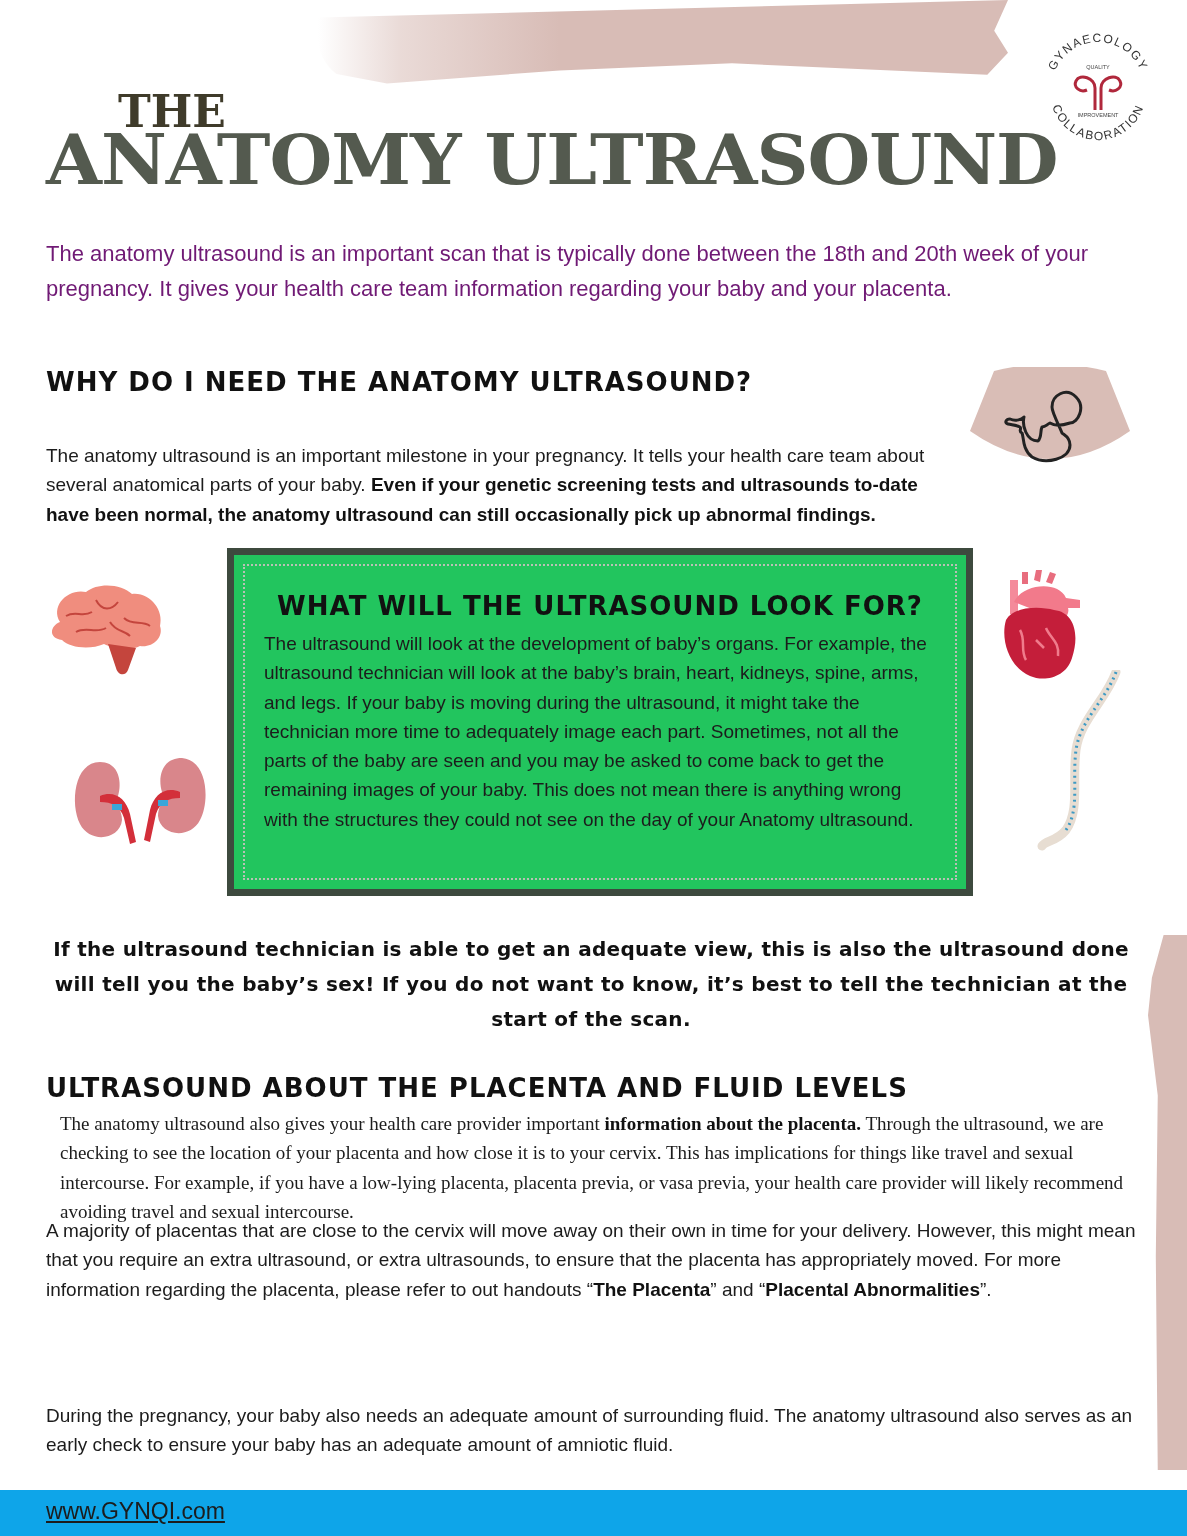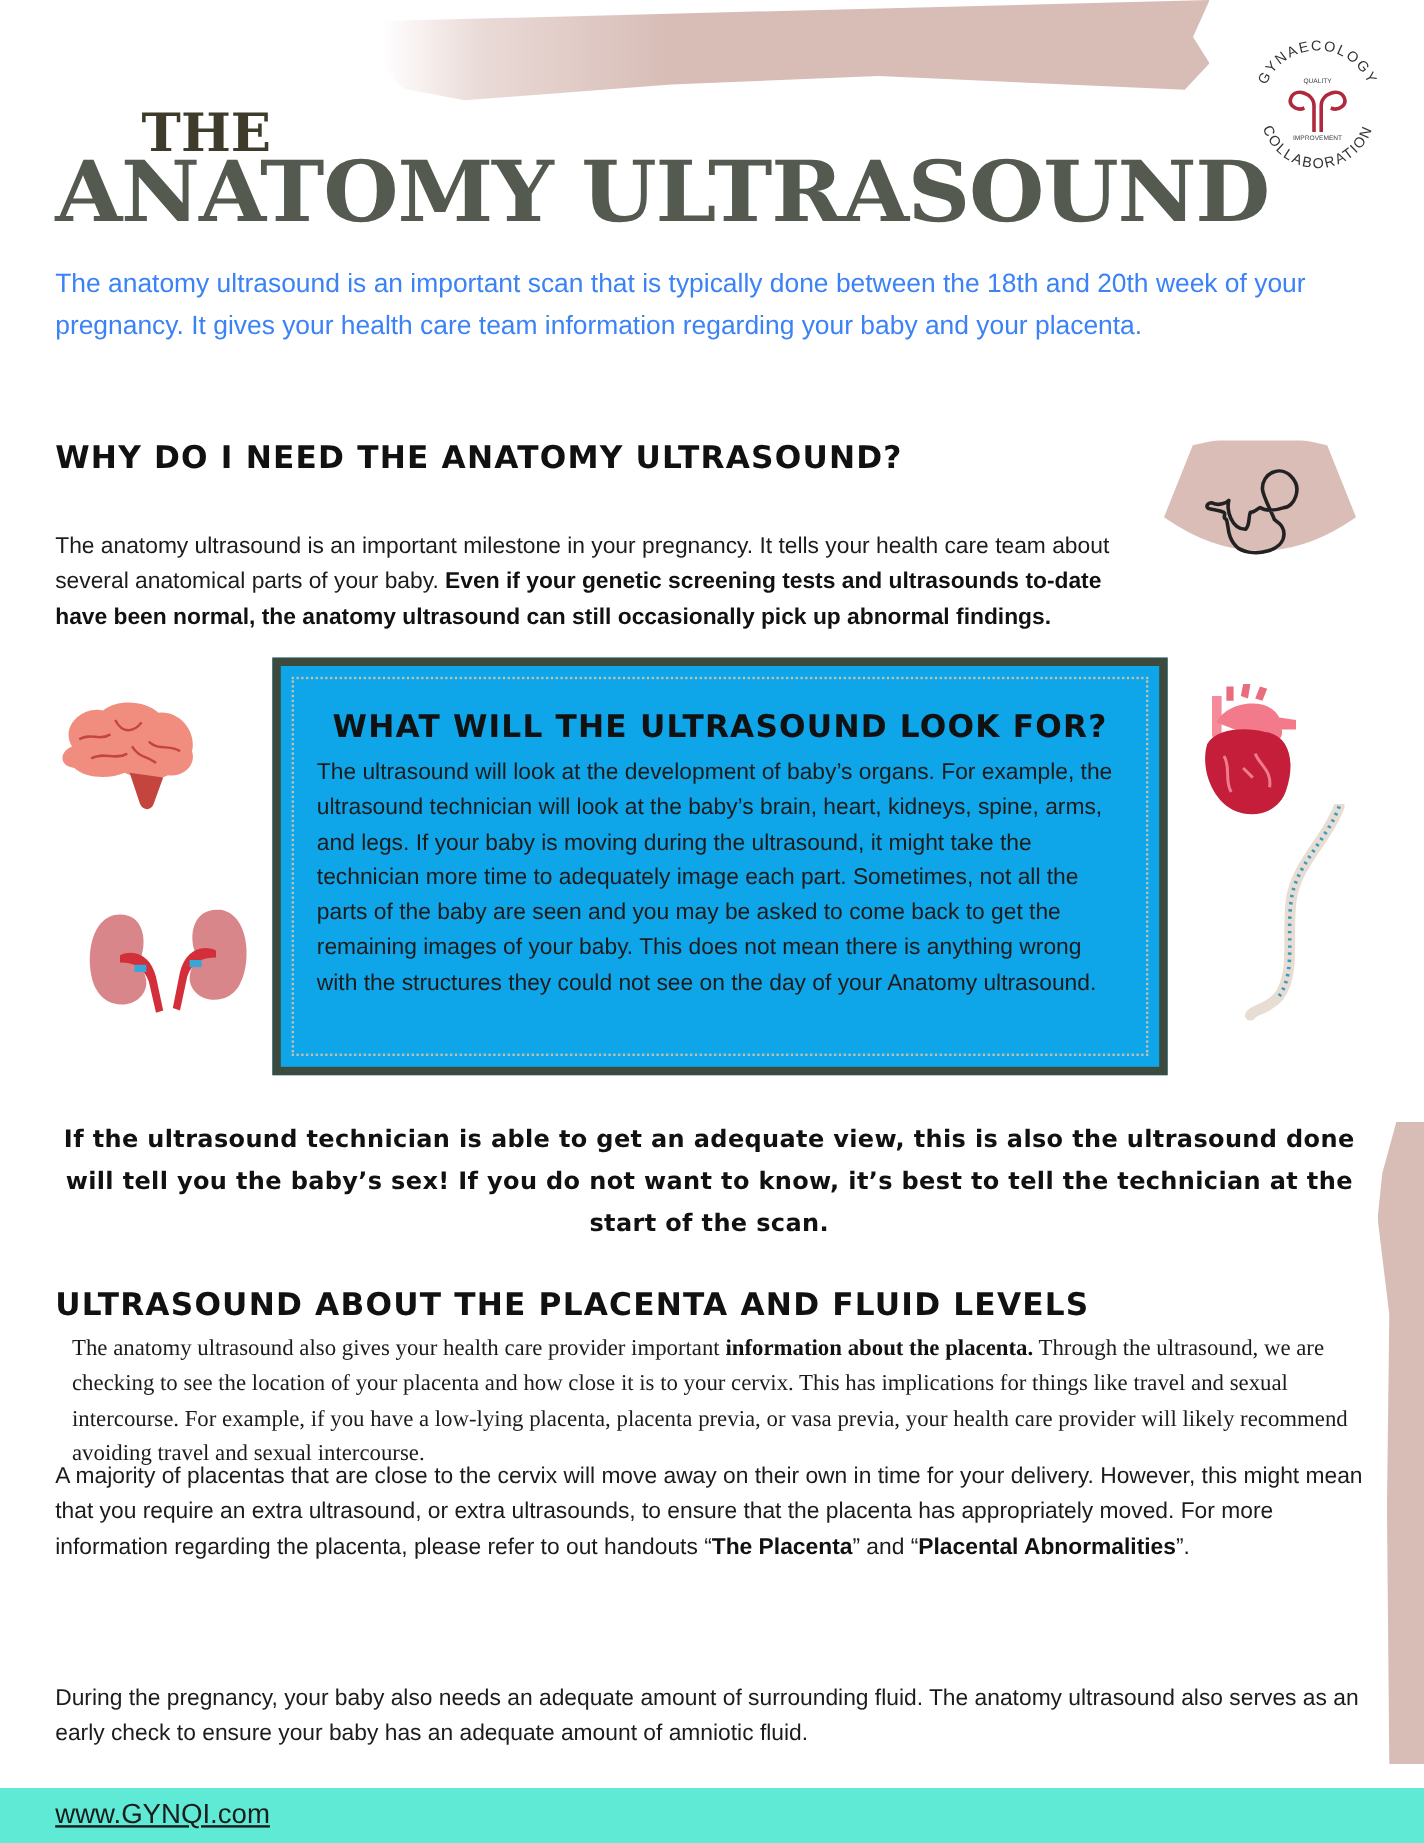--- a/index.html
+++ b/index.html
@@ -26,22 +26,22 @@
   .title-main {
     position: absolute; left: 46px; top: 118px;
     font-family: "DejaVu Serif", serif; font-weight: bold; font-size: 70px;
     color: #545a4f; letter-spacing: -1px; white-space: nowrap;
     transform: scaleX(1.03); transform-origin: left;
   }
 
   .logo { position: absolute; left: 1036px; top: 26px; width: 124px; height: 124px; }
 
   .intro {
-    position: absolute; left: 46px; top: 218px; width: 1090px;
-    font-size: 22px; line-height: 35px; color: #3b82f6;
+    position: absolute; left: 46px; top: 236px; width: 1090px;
+    font-size: 22px; line-height: 35px; color: #701a75;
   }
 
   .h2 {
     position: absolute; font-family: "DejaVu Sans", sans-serif; font-weight: bold;
     font-size: 26px; letter-spacing: 1px; color: #111; white-space: nowrap;
   }
   .h-why { left: 46px; top: 367px; }
   .h-placenta { left: 46px; top: 1073px; }
 
   .body-text {
@@ -50,21 +50,21 @@
   .why-body { left: 46px; top: 393px; width: 900px; margin-top: 48px; }
   .pl-1 { left: 60px; top: 1109px; width: 1100px; font-family: Liberation Serif, serif; }
   .pl-2 { left: 46px; top: 1216px; width: 1100px; }
   .pl-3 { left: 46px; top: 1401px; width: 1100px; }
   b { font-weight: bold; color: #111; }
 
   .ultrasound-icon { position: absolute; left: 966px; top: 367px; width: 168px; height: 100px; }
 
   .box {
     position: absolute; left: 227px; top: 548px; width: 746px; height: 348px;
-    border: 7px solid #3d4a3e; background: #0ea5e9;
+    border: 7px solid #3d4a3e; background: #22c55e;
   }
   .box-inner {
     position: absolute; left: 9px; top: 9px; right: 9px; bottom: 9px;
     border: 2px dotted #b9c1b6;
   }
   .box-title {
     position: absolute; left: 0; right: 0; top: 36px; text-align: center;
     font-family: "DejaVu Sans", sans-serif; font-weight: bold; font-size: 26px;
     letter-spacing: 1px; color: #111;
   }
@@ -79,21 +79,21 @@
   .spine { position: absolute; left: 1036px; top: 670px; width: 92px; height: 182px; }
 
   .callout {
     position: absolute; left: 46px; top: 932px; width: 1090px; text-align: center;
     font-family: "DejaVu Sans", sans-serif; font-weight: bold; font-size: 20px;
     line-height: 35px; color: #111; letter-spacing: 0.3px;
   }
 
   .footer {
     position: absolute; left: 0; top: 1490px; width: 1187px; height: 46px;
-    background: #5eead4;
+    background: #0ea5e9;
   }
   .footer-link {
     position: absolute; left: 46px; top: 8px; font-size: 23px; color: #1c1c1c;
     text-decoration: underline;
   }
 </style>
 </head>
 <body>
 
 <div class="brush-top"></div>

